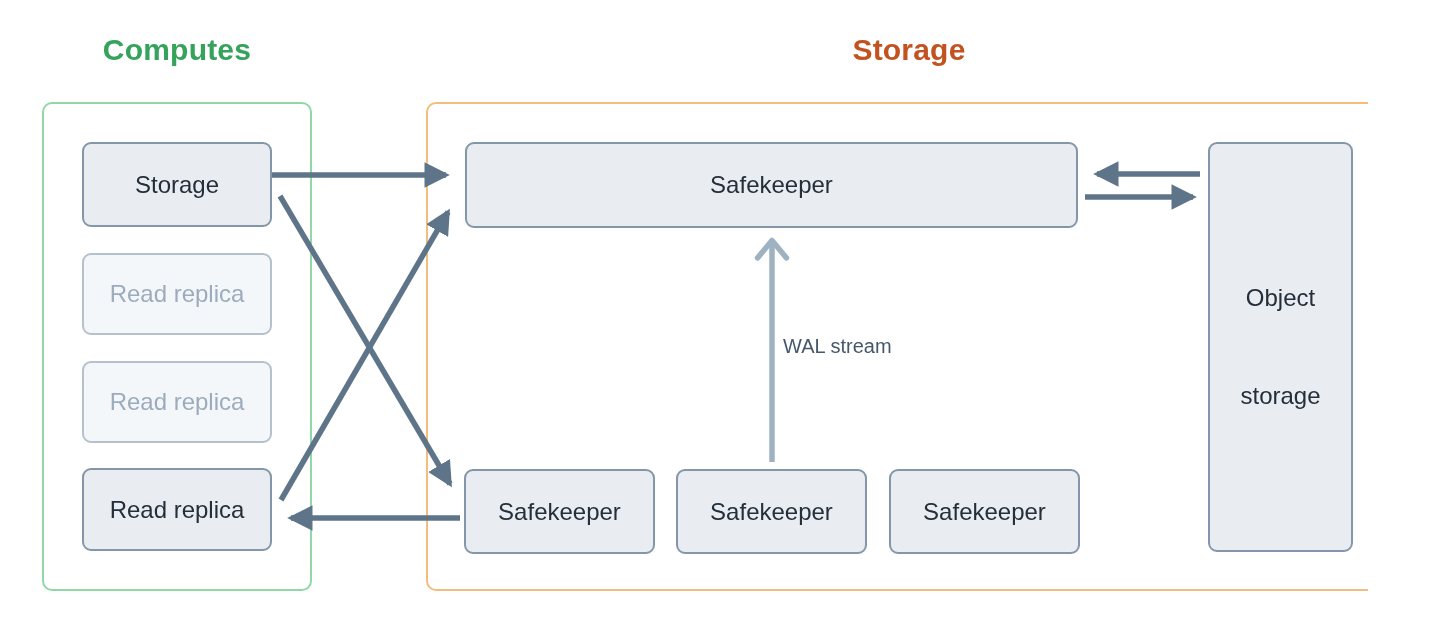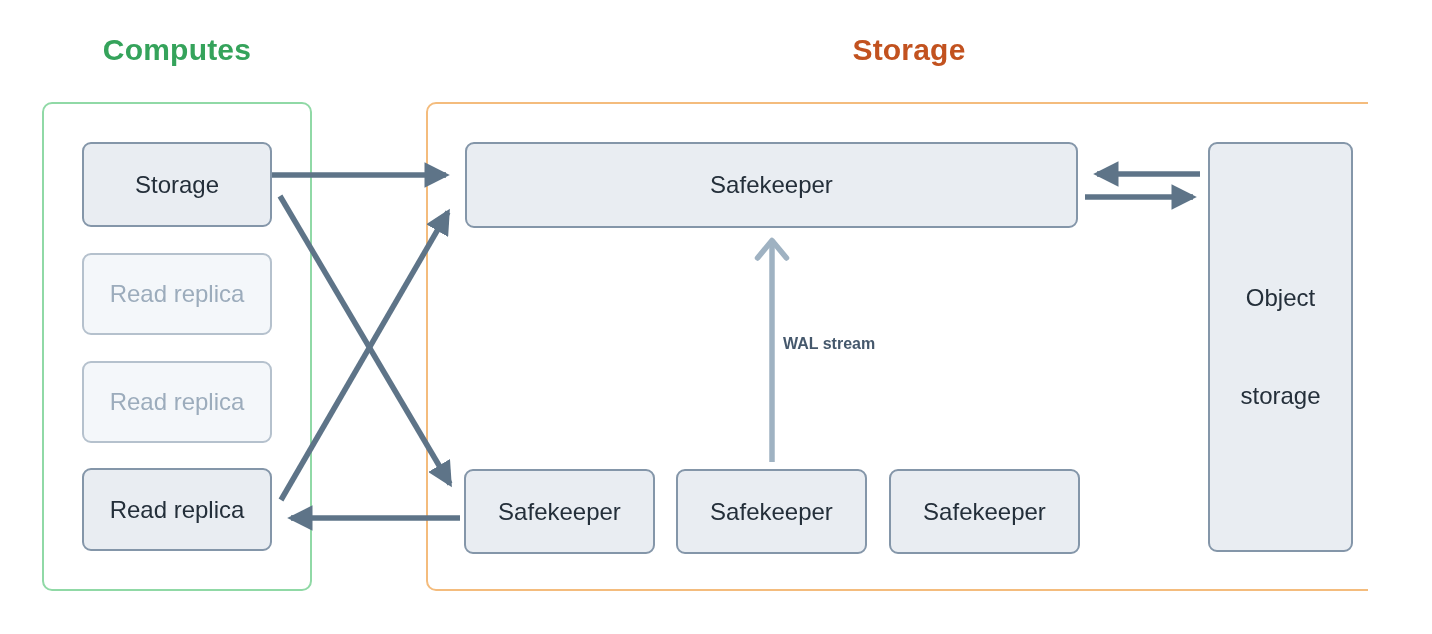--- a/index.html
+++ b/index.html
@@ -66,24 +66,23 @@
     position: absolute;
     left: 0; top: 0;
     width: 1432px;
     height: 634px;
     pointer-events: none;
   }
   .wal-label {
     position: absolute;
     left: 783px;
     top: 335px;
-    font-size: 16px;
+    font-size: 20px;
     color: #45586c;
     white-space: nowrap;
-    font-weight: bold;
   }
 </style>
 </head>
 <body>
 
 <div class="canvas">
 
   <div class="group-title title-computes">Computes</div>
   <div class="group-title title-storage">Storage</div>
 

